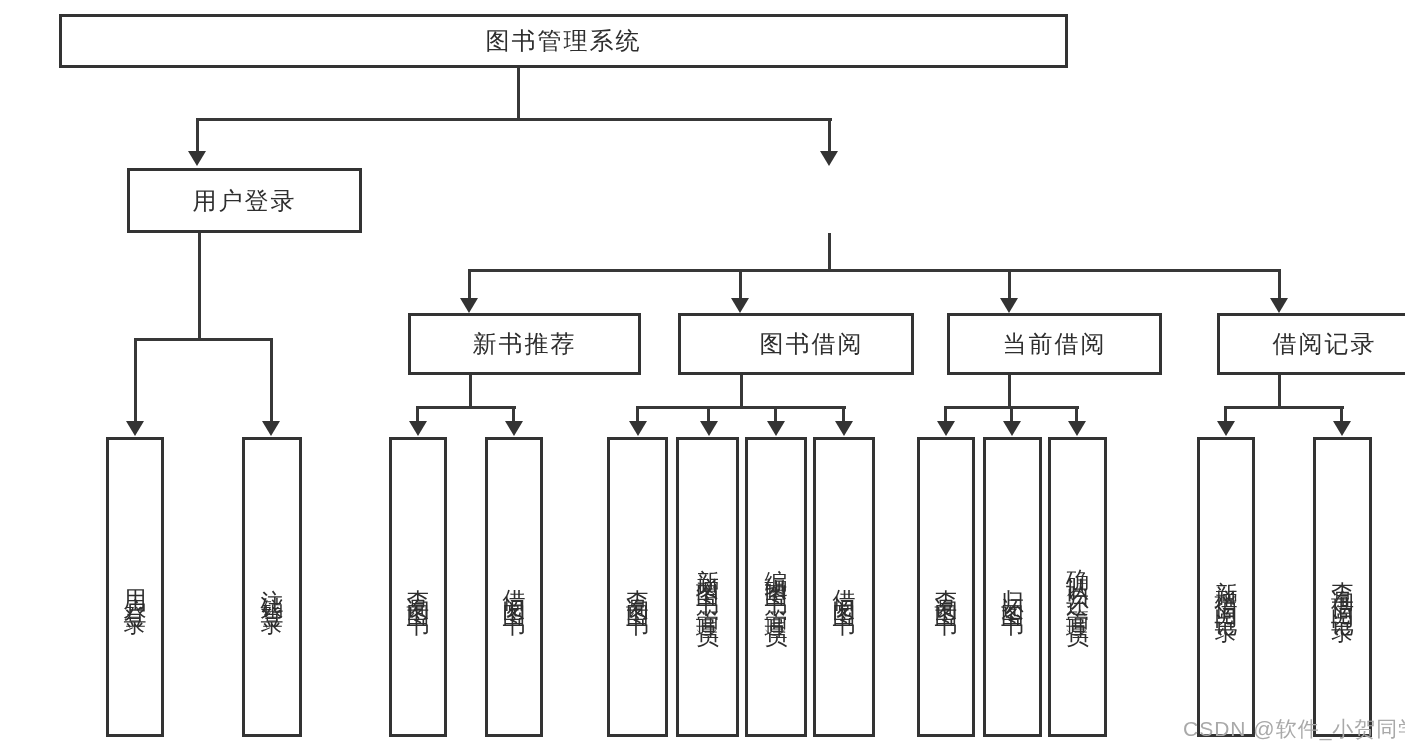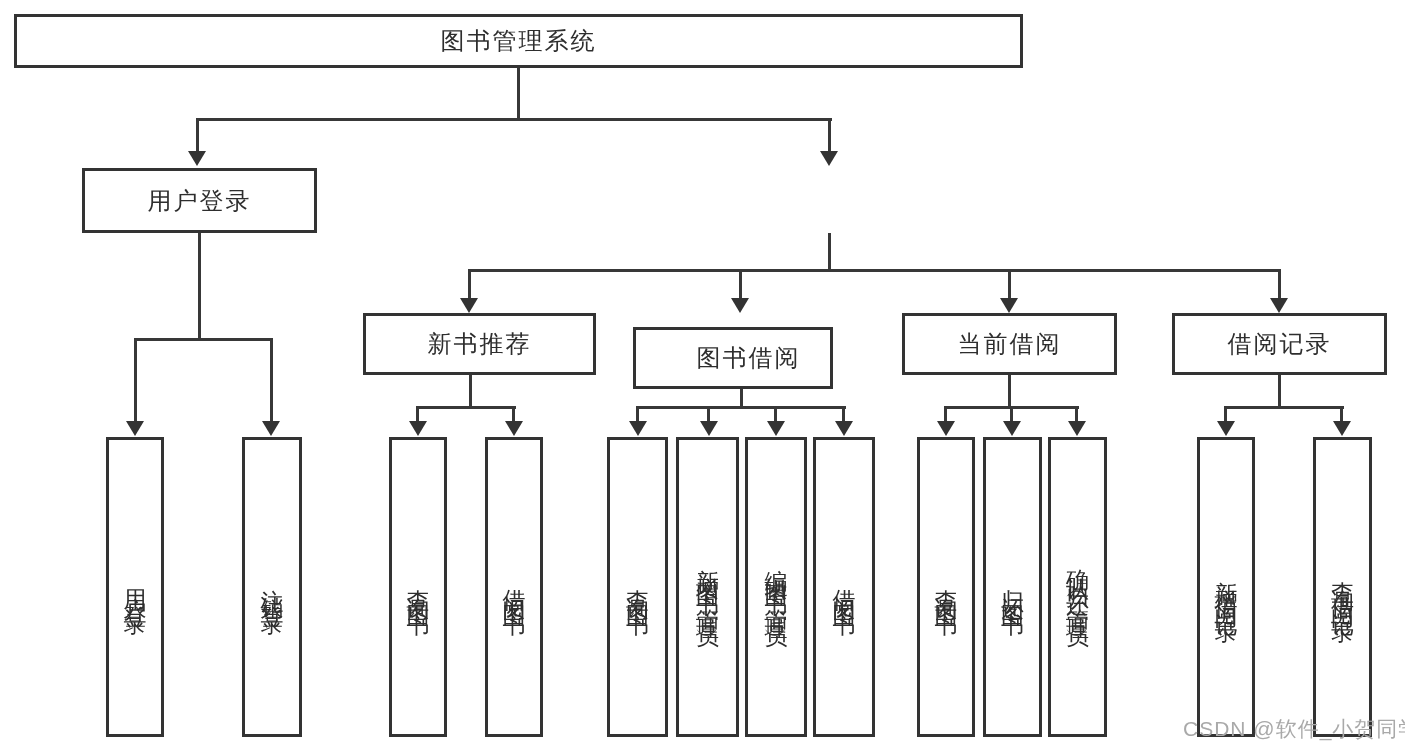--- a/index.html
+++ b/index.html
@@ -5,28 +5,28 @@
   html,body{margin:0;padding:0;background:#fff;}
   #stage{
     position:relative;width:1405px;height:747px;background:#ffffff;
     font-family:"Liberation Sans","DejaVu Sans",sans-serif;overflow:hidden;
   }
   
   .node{
     position:absolute;box-sizing:border-box;border:3px solid #333333;background:#ffffff;
     display:flex;align-items:center;justify-content:center;color:#2e2e2e;
   }
-  .hnode{font-size:24px;letter-spacing:2px;}
+  .hnode{font-size:24px;letter-spacing:2px;margin-left:45px;}
   .leaf{font-size:23px;}
   .vtext{writing-mode:vertical-rl;text-orientation:mixed;letter-spacing:8px;line-height:1;}
   #root-box{left:14px;top:14px;width:1009px;height:54px;}
   #b-user{left:82px;top:168px;width:235px;height:65px;}
   #b-mgmt{left:712px;top:168px;width:235px;height:65px;}
   #b-new{left:363px;top:313px;width:233px;height:62px;}
-  #b-borrow{left:633px;top:327px;width:200px;height:62px;padding-left:31px;}
+  #b-borrow{left:633px;top:313px;width:236px;height:62px;padding-left:31px;}
   #b-current{left:902px;top:313px;width:215px;height:62px;}
   #b-records{left:1172px;top:313px;width:215px;height:62px;}
   .lv3{top:437px;height:300px;}
   #lf1{left:106px;width:58px;} #lf2{left:242px;width:60px;}
   #lf3{left:389px;width:58px;} #lf4{left:485px;width:58px;}
   #lf5{left:607px;width:61px;} #lf6{left:676px;width:63px;}
   #lf7{left:745px;width:62px;} #lf8{left:813px;width:62px;}
   #lf9{left:917px;width:58px;} #lf10{left:983px;width:59px;}
   #lf11{left:1048px;width:59px;} #lf12{left:1197px;width:58px;}
   #lf13{left:1313px;width:59px;}

